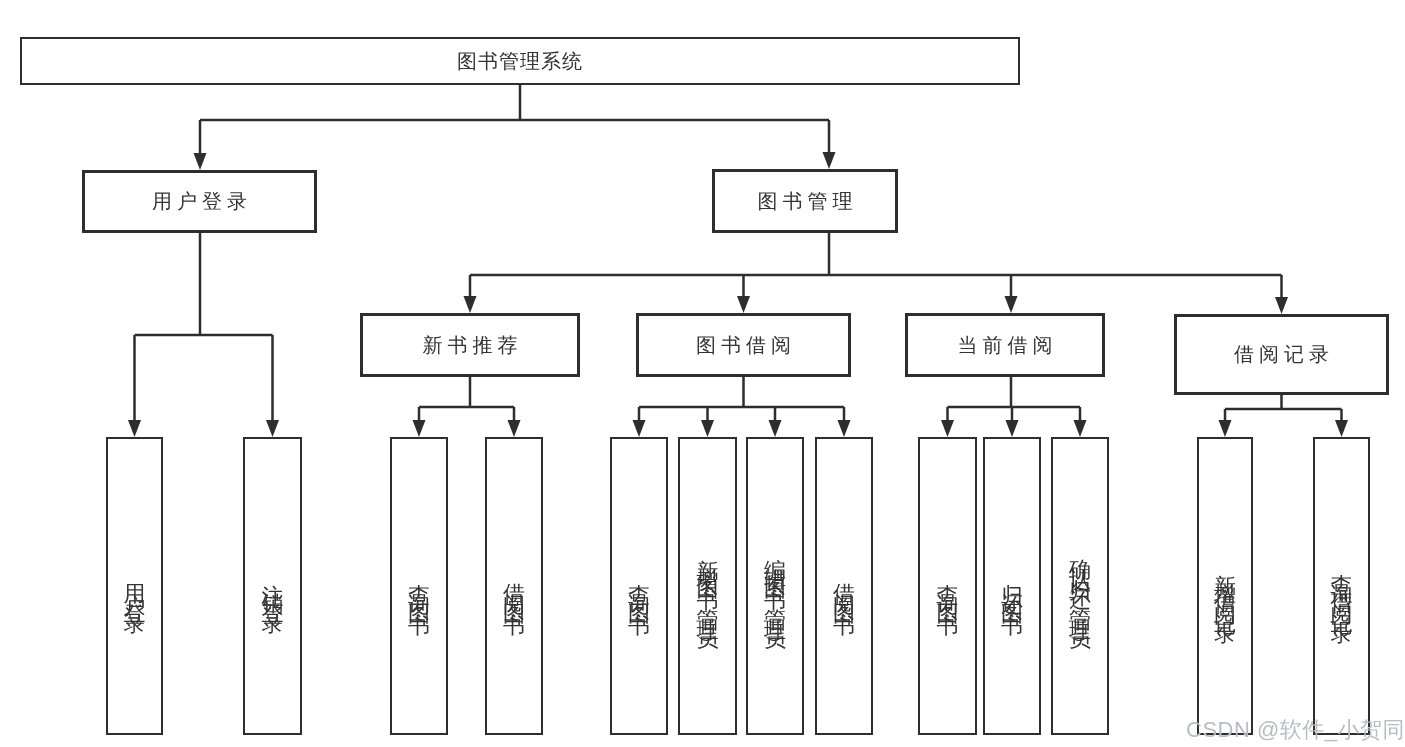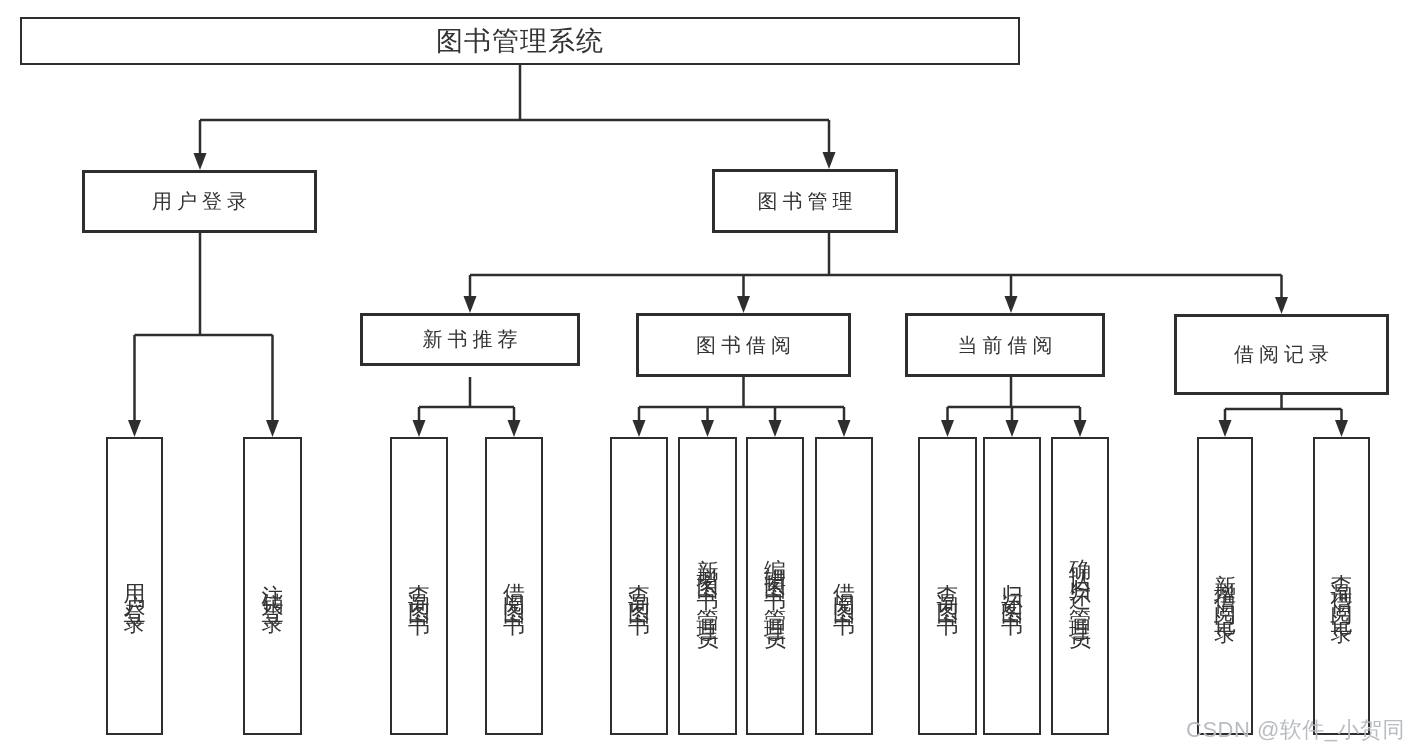--- a/index.html
+++ b/index.html
@@ -26,22 +26,23 @@
     box-sizing: border-box;
     background: #ffffff;
     border: 3px solid #2e2e2e;
     display: flex;
     align-items: center;
     justify-content: center;
     color: #333333;
   }
   .box.root {
     border-width: 2px;
-    font-size: 27px;
+    font-size: 20px;
     letter-spacing: 1px;
+    margin-top: 20px;
   }
   .box.mid {
     font-size: 20px;
     letter-spacing: 5px;
   }
   .box.mid span { padding-left: 5px; } 
   .box.leaf {
     border-width: 2.5px;
     font-size: 22px;
   }
@@ -111,21 +112,21 @@
     <span>图书管理系统</span>
   </div>
 
   <div class="box mid" style="left:82px;top:170px;width:235px;height:63px">
     <span>用户登录</span>
   </div>
   <div class="box mid" style="left:712px;top:169px;width:186px;height:64px">
     <span>图书管理</span>
   </div>
 
-  <div class="box mid" style="left:360px;top:313px;width:220px;height:53px">
+  <div class="box mid" style="left:360px;top:313px;width:220px;height:64px">
     <span>新书推荐</span>
   </div>
   <div class="box mid" style="left:636px;top:313px;width:215px;height:64px">
     <span>图书借阅</span>
   </div>
   <div class="box mid" style="left:905px;top:313px;width:200px;height:64px">
     <span>当前借阅</span>
   </div>
   <div class="box mid" style="left:1174px;top:314px;width:215px;height:81px">
     <span>借阅记录</span>

